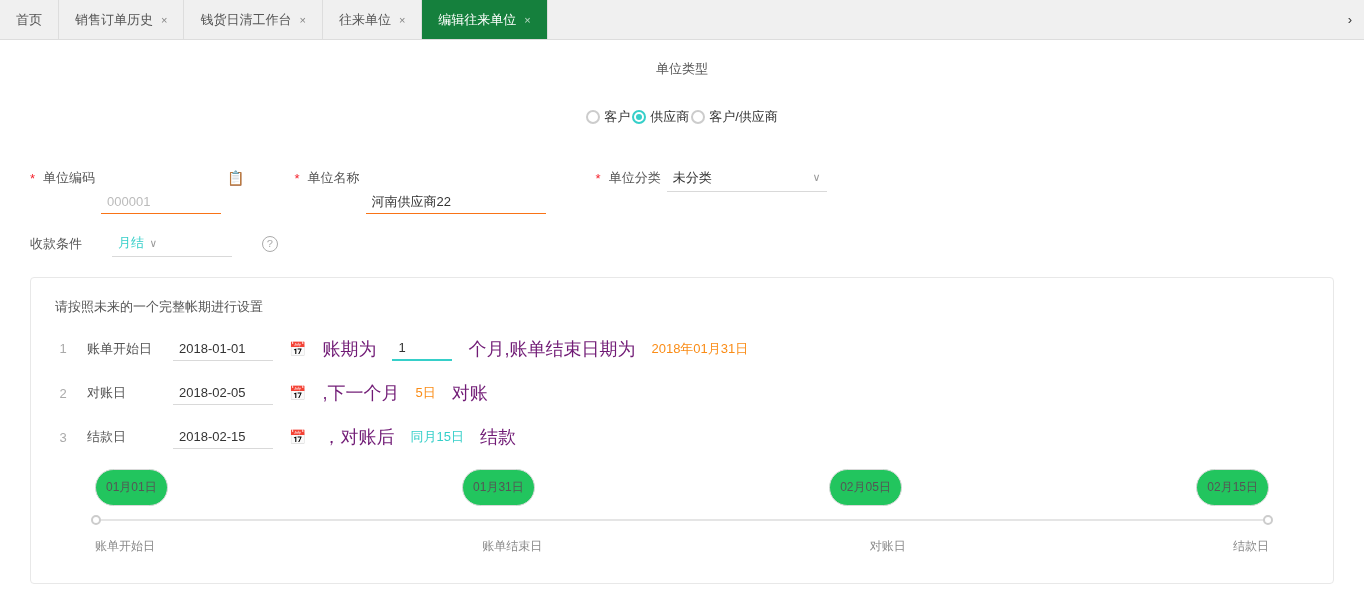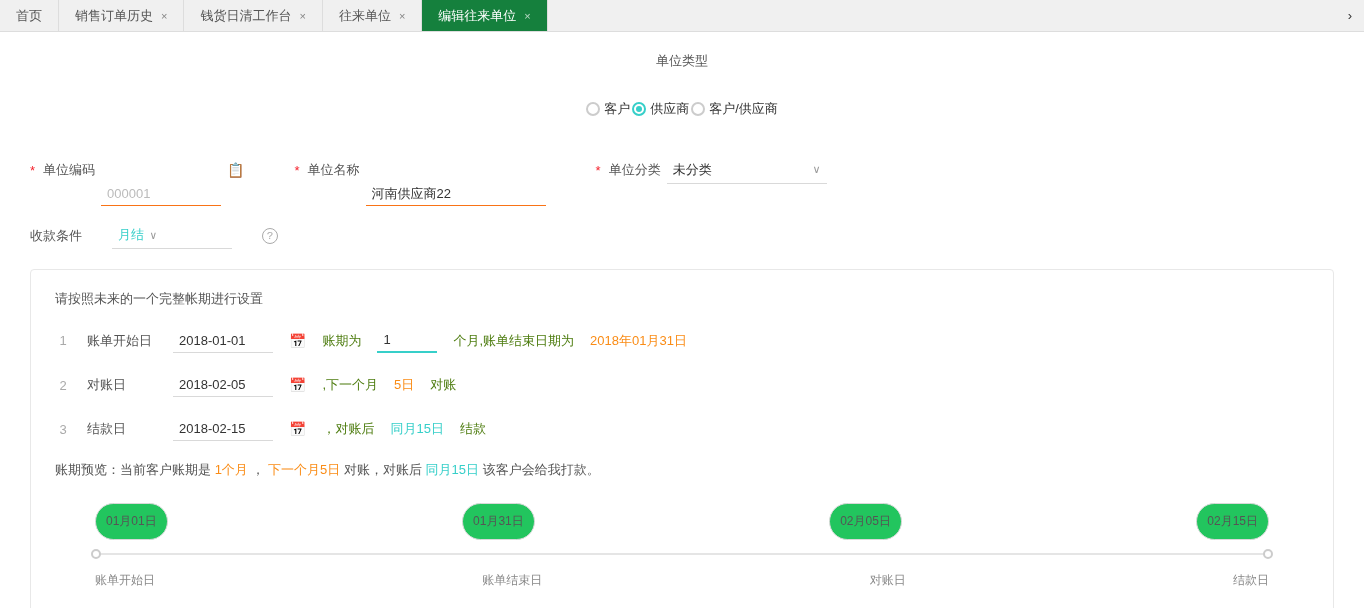--- a/index.html
+++ b/index.html
@@ -2,21 +2,21 @@
 <html><head>
   <meta charset="utf-8">
   <style>
     * { box-sizing: border-box; margin: 0; padding: 0; }
     body { font-family: 'Microsoft YaHei', 'PingFang SC', sans-serif; font-size: 13px; background: #f5f5f5; color: #333; }
 
     
     .tab-bar {
       display: flex; align-items: stretch;
       background: #f0f0f0; border-bottom: 1px solid #ddd;
-      height: 32px;
+      height: 40px;
     }
     .tab-item {
       display: flex; align-items: center; padding: 0 16px;
       cursor: pointer; border-right: 1px solid #ddd;
       font-size: 13px; color: #555; background: #f0f0f0;
       white-space: nowrap; gap: 8px;
     }
     .tab-item:first-child { border-left: none; }
     .tab-item.active { background: #15803d; color: #fff; }
     .tab-close { font-size: 11px; opacity: 0.7; cursor: pointer; }
@@ -87,21 +87,21 @@
     .step-date-input {
       border: none; border-bottom: 1px solid #d9d9d9;
       padding: 4px 6px; font-size: 13px; outline: none;
       color: #333; background: transparent; width: 100px;
     }
     .period-input {
       border: none; border-bottom: 2px solid #36cfc9;
       padding: 4px 6px; font-size: 13px; outline: none;
       color: #333; background: transparent; width: 60px;
     }
-    .step-desc { color: #4d7c0f; font-size: 13px; }
+    .step-desc { color: #701a75; font-size: 18px; }
     .highlight-orange { color: #fa8c16; }
     .highlight-teal { color: #36cfc9; }
 
     
     .preview-text { color: #555; font-size: 13px; margin: 16px 0 24px 0; }
     .tl-label-group { display: flex; flex-direction: column; align-items: center; gap: 2px; }
     .tl-date-badge {
       background: #22c55e; border: 1px solid #d9d9d9; border-radius: 20px;
       padding: 9px 10px; font-size: 12px; color: #555;
       white-space: nowrap;
@@ -226,29 +226,20 @@
     <div class="step-row">
       <span class="step-num">3</span>
       <span class="step-label">结款日</span>
       <input type="text" class="step-date-input" value="2018-02-15" style="">
       <span class="cal-icon">📅</span>
       <span class="step-desc">，对账后</span>
       <span class="highlight-teal">同月15日</span>
       <span class="step-desc">结款</span>
     </div>
 
-    <div class="preview-text">
-      <span>账期预览：当前客户账期是</span>
-      <span class="highlight-orange">1个月</span>
-      <span>，</span>
-      <span class="highlight-orange">下一个月5日</span>
-      <span>对账，对账后</span>
-      <span class="highlight-teal">同月15日</span>
-      <span> 该客户会给我打款。</span>
-    </div>
 
     <div class="timeline-wrapper">
 
       <div class="tl-badge-row">
         <div class="tl-label-group">
           <div class="tl-date-badge">01月01日</div>
         </div>
         <div class="tl-label-group">
           <div class="tl-date-badge">01月31日</div>
         </div>

